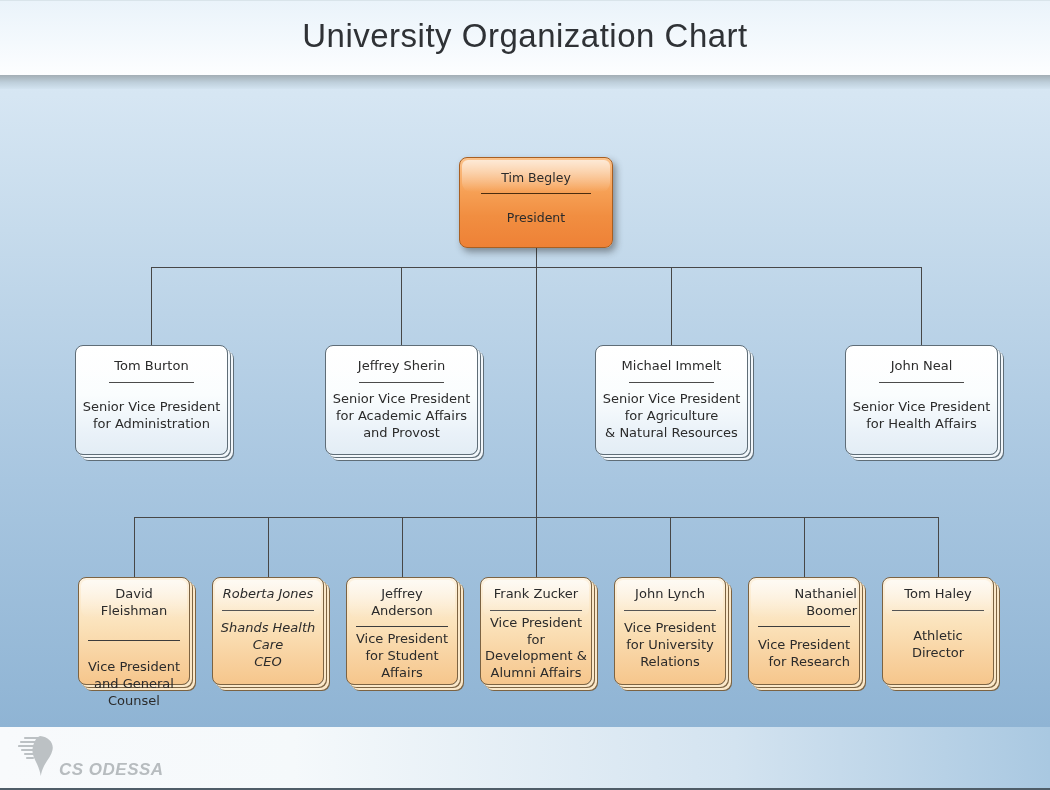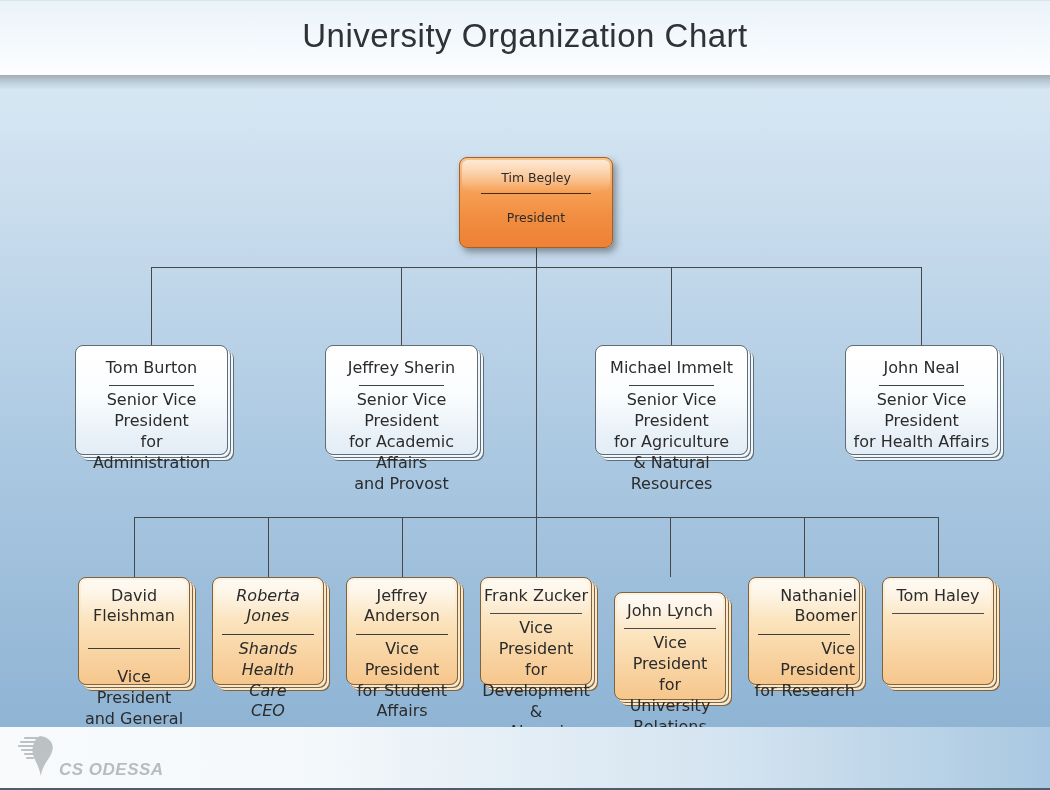--- a/index.html
+++ b/index.html
@@ -24,21 +24,21 @@
     background:linear-gradient(180deg,#a3aeb5 0%,#bfd0dc 55%,#d2e3f0 100%);
   }
   
   .hline,.vline{position:absolute; background:#474747;}
   .hline{height:1px;}
   .vline{width:1px;}
   
   .node{
     position:absolute; box-sizing:border-box; border-radius:8px;
     display:flex; flex-direction:column; text-align:center;
-    color:#2b2b2b; font-size:16px;
+    color:#2b2b2b; font-size:13px;
   }
   .node::before{
     content:""; position:absolute; left:2px; right:2px; top:2px; height:36%;
     border-radius:6px 6px 9px 9px; pointer-events:none;
     background:linear-gradient(180deg,rgba(255,255,255,.65),rgba(255,255,255,0));
   }
   .node .name{position:relative; padding:12px 2px 0; line-height:1.28; white-space:pre-line;}
   .node .rule{border-top:1px solid #3c3c3c; margin:7px auto 0; width:56%;}
   .node .role{
     position:relative; flex:1; display:flex; align-items:center; justify-content:center;
@@ -156,37 +156,38 @@
 Affairs</div>
   </div>
   <div class="node lvl3" style="left:480px;top:577px;width:112px;height:108px;">
     <div class="name">Frank Zucker</div>
     <div class="rule"></div>
     <div class="role">Vice President
 for
 Development &amp;
 Alumni Affairs</div>
   </div>
-  <div class="node lvl3" style="left:614px;top:577px;width:112px;height:108px;margin-top:15px;">
+  <div class="node lvl3" style="left:614px;top:577px;width:112px;height:108px;">
     <div class="name">John Lynch</div>
     <div class="rule"></div>
     <div class="role">Vice President
 for University
 Relations</div>
   </div>
   <div class="node lvl3" style="left:748px;top:577px;width:112px;height:108px;text-align:right;">
     <div class="name">Nathaniel
 Boomer</div>
     <div class="rule"></div>
     <div class="role">Vice President
 for Research</div>
   </div>
   <div class="node lvl3" style="left:882px;top:577px;width:112px;height:108px;">
     <div class="name">Tom Haley</div>
     <div class="rule"></div>
+    <div class="role">Athletic Director</div>
   </div>
 
   <div class="footer">
     <div class="logo">
       <svg width="40" height="46" viewBox="0 0 40 46">
         <g stroke="#bcc1c4" stroke-width="2.1" stroke-linecap="round" fill="none">
           <path d="M7 4 H23"></path>
           <path d="M3 8 H20"></path>
           <path d="M1 12 H19"></path>
           <path d="M4 16 H17"></path>

